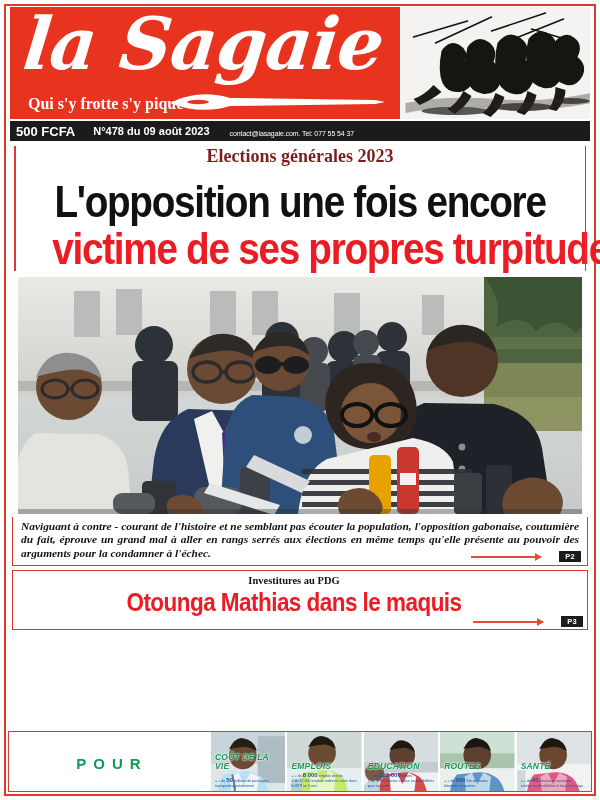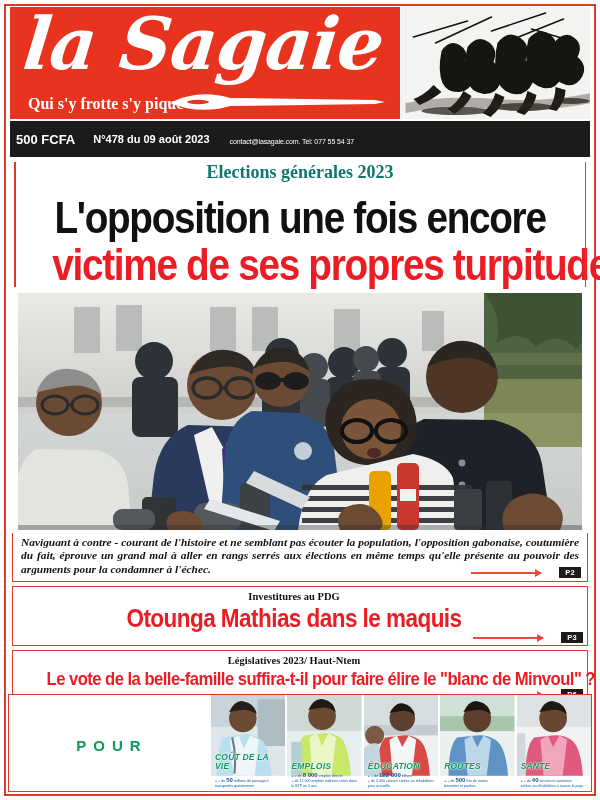--- a/index.html
+++ b/index.html
@@ -66,21 +66,21 @@
     background: #f2f2f0;
     position: relative;
     overflow: hidden;
     border-left: 1px solid #fff;
   }
   .logo-art svg { display: block; width: 100%; height: 100%; }
 
   
   .infobar {
     margin: 2px 6px 0 6px;
-    height: 36px;
+    height: 20px;
     background: #1b1b1b;
     color: #ffffff;
     display: flex;
     align-items: center;
     padding: 0 6px;
     white-space: nowrap;
     overflow: hidden;
   }
   .ib-price {
     font-weight: bold; font-size: 13px;
@@ -102,21 +102,21 @@
   .headline-block {
     margin: 3px 8px 0 8px;
     position: relative;
     text-align: center;
     padding: 2px 0 2px 0;
   }
   .kicker {
     font-family: "Liberation Serif", serif;
     font-weight: bold;
     font-size: 18px;
-    color: #0f766e;
+    color: #7f1d1d;
     letter-spacing: 0px;
     margin-bottom: 14px;
   }
   .hl-black, .hl-red {
     font-family: "Liberation Sans Narrow", "Liberation Sans", sans-serif;
     font-weight: bold;
     line-height: 0.95;
     letter-spacing: -1.5px;
     transform: scaleX(0.86);
     white-space: nowrap;
@@ -211,21 +211,21 @@
   }
   .story-head.big { font-size: 25px; }
   .story-head.med { font-size: 18.5px; }
 
   .story-box .pageref { bottom: 2px; right: 4px; }
 
   
   .ad-box {
     position: absolute;
     left: 8px; right: 8px; bottom: 8px;
-    height: 98px;
+    height: 61px;
     border: 1.5px solid #e0392a;
     background: #ffffff;
     display: flex;
     overflow: hidden;
   }
   .ad-logo {
     flex: 0 0 200px;
     display: flex; flex-direction: column;
     align-items: center; justify-content: center;
     background: #fff;
@@ -507,28 +507,20 @@
 
   <div class="story-box">
     <div class="story-kicker">Investitures au PDG</div>
     <div class="story-head big">Otounga Mathias dans le maquis</div>
     <div class="pageref">
       <span class="arrow"></span>
       <span class="badge">P3</span>
     </div>
   </div>
 
-  <div class="story-box">
-    <div class="story-kicker">Législatives 2023/ Haut-Ntem</div>
-    <div class="story-head med">Le vote de la belle-famille suffira-t-il pour faire élire le "blanc de Minvoul" ?</div>
-    <div class="pageref">
-      <span class="arrow"></span>
-      <span class="badge">P6</span>
-    </div>
-  </div>
 
   <div class="ad-box">
     <div class="ad-logo">
       <div class="ad-pour">POUR</div>
     </div>
     <div class="ad-panels">
 
       <div class="ad-panel">
         <svg class="photo-bg" viewBox="0 0 70 76" preserveAspectRatio="xMidYMid slice">
           <rect width="70" height="76" fill="#dfe6ea"></rect>

